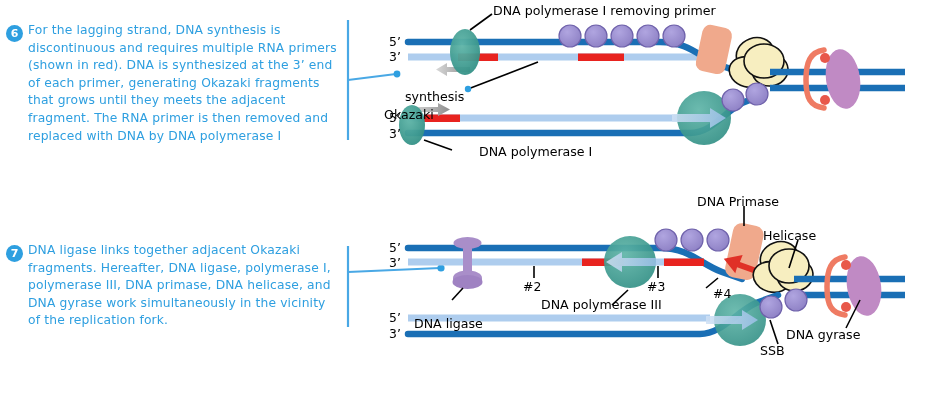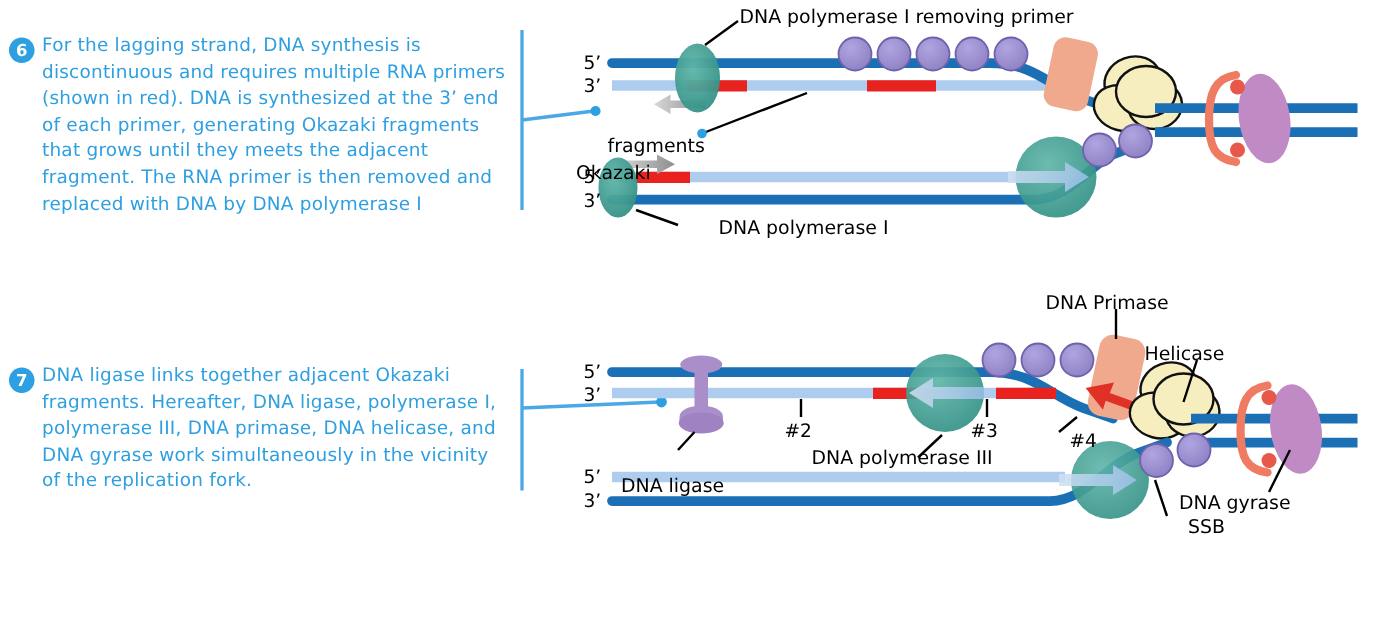--- a/index.html
+++ b/index.html
@@ -256,33 +256,33 @@
     </g>
   </svg>
 
   <div class="prime" style="left:389px;top:34px;">5’</div>
   <div class="prime" style="left:389px;top:49px;">3’</div>
   <div class="prime" style="left:389px;top:110px;">5’</div>
   <div class="prime" style="left:389px;top:126px;">3’</div>
 
   <div class="lbl" style="left:493px;top:3px;text-align:center;">DNA polymerase I removing primer</div>
   <div class="lbl" style="left:384px;top:63px;margin-top:44px;">Okazaki</div>
-  <div class="lbl" style="left:405px;top:89px;">fragments</div>
+  <div class="lbl" style="left:405px;top:89px;">synthesis</div>
   <div class="lbl" style="left:455px;top:144px;margin-left:24px;">DNA polymerase I</div>
 
   <div class="prime" style="left:389px;top:240px;">5’</div>
   <div class="prime" style="left:389px;top:255px;">3’</div>
   <div class="prime" style="left:389px;top:310px;">5’</div>
   <div class="prime" style="left:389px;top:326px;">3’</div>
 
   <div class="lbl" style="left:414px;top:301px;margin-top:15px;">DNA ligase</div>
   <div class="lbl" style="left:541px;top:297px;">DNA polymerase III</div>
   <div class="lbl" style="left:697px;top:194px;">DNA Primase</div>
   <div class="lbl" style="left:763px;top:228px;">Helicase</div>
-  <div class="lbl" style="left:760px;top:343px;margin-left:32px;">SSB</div>
+  <div class="lbl" style="left:760px;top:343px;">SSB</div>
   <div class="lbl" style="left:786px;top:327px;">DNA gyrase</div>
 
   <div class="hash" style="left:523px;top:279px;">#2</div>
   <div class="hash" style="left:647px;top:279px;">#3</div>
   <div class="hash" style="left:713px;top:286px;">#4</div>
 
 
 </div>
 
 </body></html>

